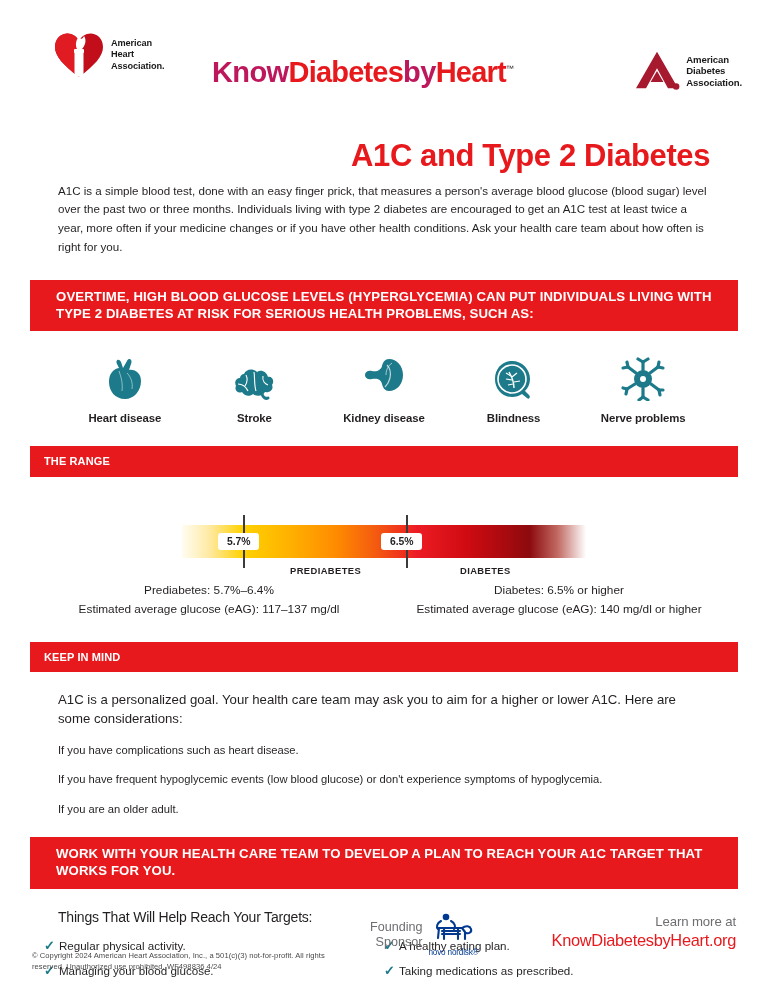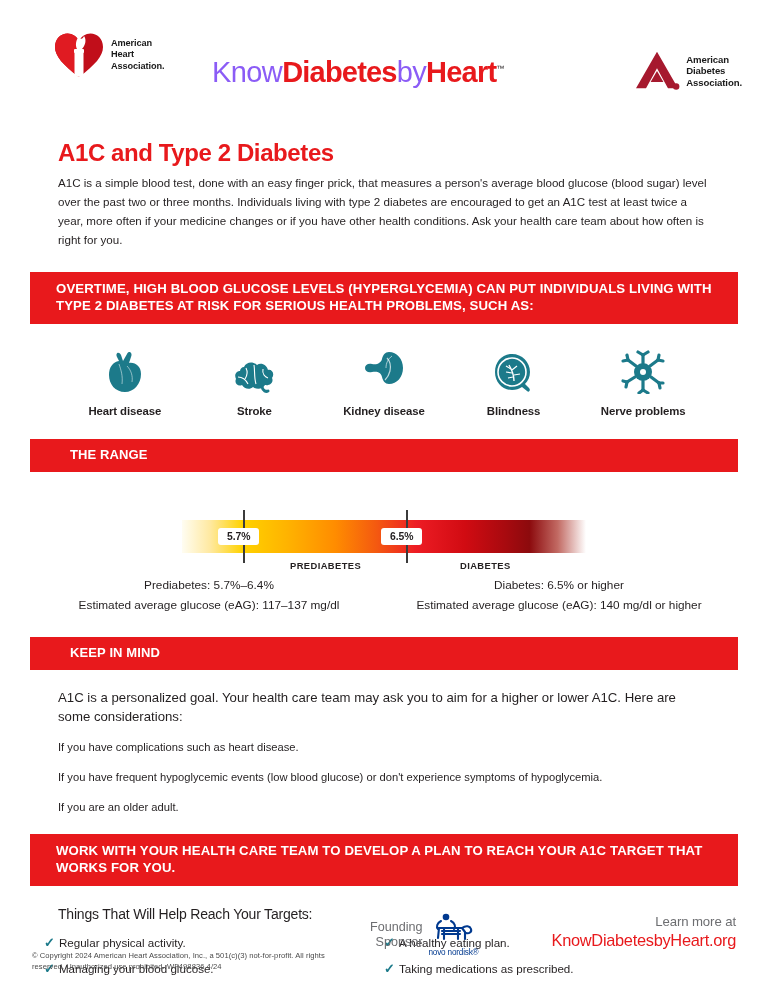--- a/index.html
+++ b/index.html
@@ -26,55 +26,55 @@
   .aha-words {
     font-size:9.2px; font-weight:bold; line-height:1.22;
     letter-spacing:-0.1px; color:#1a1a1a;
   }
   .kdbh-logo {
     position:absolute; left:212px; top:58px;
     font-size:29px; line-height:1; white-space:nowrap;
     font-family:"Liberation Sans", sans-serif;
   }
   .kdbh-logo .k-know, .kdbh-logo .k-by {
-    color:#8b5cf6; font-weight:400; letter-spacing:-0.6px;
+    color:#be185d; font-weight:700; letter-spacing:-0.6px;
   }
   .kdbh-logo .k-red { color:#e8191c; font-weight:bold; letter-spacing:-0.8px; }
   .kdbh-logo .tm { font-size:8px; vertical-align:super; color:#231f20; }
 
   .ada-logo {
     position:absolute; right:26px; top:50px;
     display:flex; align-items:center; gap:6px;
   }
   .ada-mark { width:46px; height:42px; flex:none; }
   .ada-words {
     font-size:9.6px; font-weight:bold; line-height:1.2;
     letter-spacing:-0.1px; color:#1a1a1a;
   }
 
   
   .title-block { padding:0 58px; margin-top:30px; }
   h1.page-title {
-    color:#e8191c; font-size:24px; font-weight:bold;
-    letter-spacing:-0.4px; line-height:1.05; margin-bottom:9px;
+    color:#e8191c; font-size:31px; font-weight:bold;
+    letter-spacing:-0.4px; line-height:1.05; margin-bottom:9px;text-align:right;
   }
   p.intro {
     font-size:11.6px; line-height:1.62; color:#231f20;
     max-width:672px;
   }
 
   
   .banner {
     background:#e8191c; color:#ffffff;
     margin:0 30px; padding:9px 26px;
     font-weight:bold; line-height:1.28;
     letter-spacing:0.12px;
   }
   .banner-big { font-size:13.2px; margin-top:23px; }
-  .banner-small { font-size:13px; padding:8px 40px; }
+  .banner-small { font-size:11px; padding:8px 14px; }
   .banner-plan  { font-size:13.2px; }
 
   
   .icon-row {
     display:flex; justify-content:space-between;
     padding:24px 60px 0 60px;
   }
   .icon-cell { text-align:center; width:145px; }
   .icon-glyph { height:46px; display:flex; align-items:flex-end; justify-content:center; }
   .icon-label {

